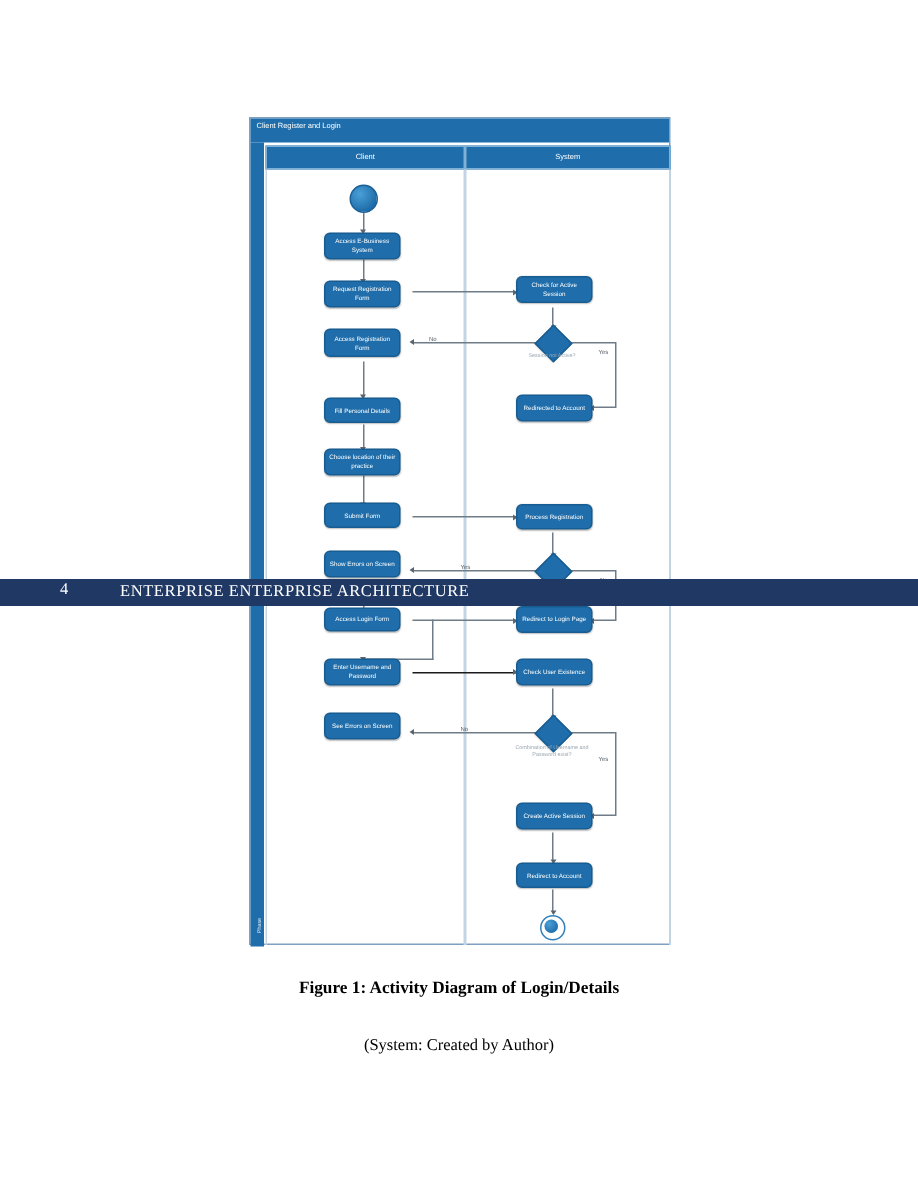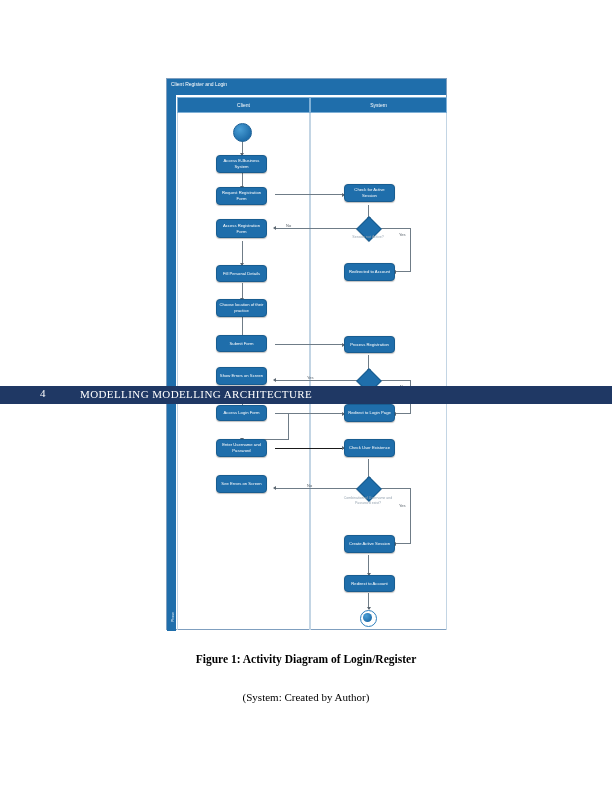--- a/index.html
+++ b/index.html
@@ -125,21 +125,21 @@
   .source{
     position:absolute;left:0;top:691px;width:612px;text-align:center;
     font-family:"Liberation Serif", serif;font-size:11px;color:#000;
   }
 </style>
 </head>
 <body>
 
 <div class="page-header-band"></div>
 <div class="page-header-num">4</div>
-<div class="page-header-title">MODELLING MODELLING ARCHITECTURE</div>
+<div class="page-header-title">ENTERPRISE ENTERPRISE ARCHITECTURE</div>
 
 <div class="diagram">
 
   <div class="diagram-title-bar"></div>
   <div class="diagram-title">Client Register and Login</div>
 
   <div class="left-rail">
     <div class="left-rail-label">Phase</div>
   </div>
 
@@ -273,14 +273,14 @@
   <div class="node" style="left:49px;top:396px;width:51px;height:18px;">See Errors on Screen</div>
 
   <div class="node" style="left:177px;top:456px;width:51px;height:18px;">Create Active Session</div>
 
   <div class="node" style="left:177px;top:496px;width:51px;height:17px;">Redirect to Account</div>
 
   <div class="end-node" style="left:192.5px;top:531px;"></div>
 
 </div>
 
-<div class="caption">Figure 1: Activity Diagram of Login/Register</div>
+<div class="caption">Figure 1: Activity Diagram of Login/Details</div>
 <div class="source">(System: Created by Author)</div>
 
 </body></html>

